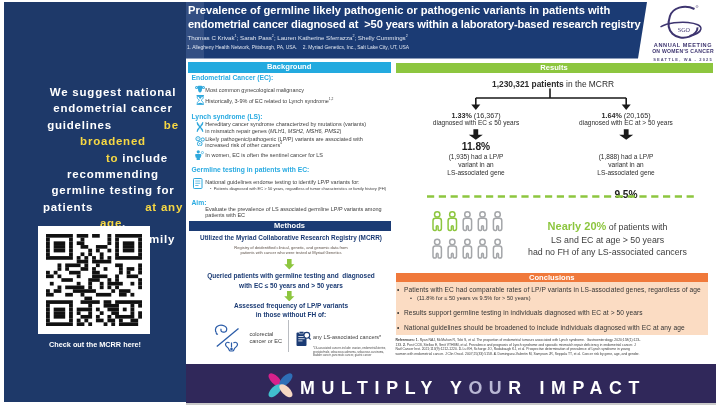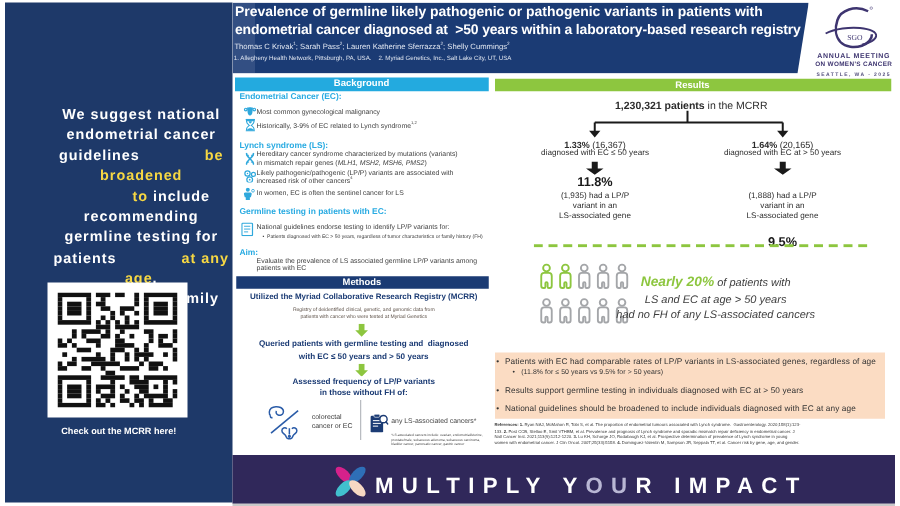--- a/index.html
+++ b/index.html
@@ -338,22 +338,23 @@
 <use href="#prs" x="33.4" y="5" stroke="#A4A6A9"></use>
 <use href="#prs" x="48.5" y="5" stroke="#A4A6A9"></use>
 <use href="#prs" x="63.6" y="5" stroke="#A4A6A9"></use>
 <use href="#prs" x="3.2" y="32.6" stroke="#A4A6A9"></use>
 <use href="#prs" x="18.3" y="32.6" stroke="#A4A6A9"></use>
 <use href="#prs" x="33.4" y="32.6" stroke="#A4A6A9"></use>
 <use href="#prs" x="48.5" y="32.6" stroke="#A4A6A9"></use>
 <use href="#prs" x="63.6" y="32.6" stroke="#A4A6A9"></use>
 </svg>
 
-<div class="abs" style="left:469px;top:220.2px;width:207px;text-align:center;color:#3d3d3d;font-size:8.8px;line-height:12.55px;font-style:italic;"><span style="color:#8DC63F;font-weight:bold;font-size:11px;">Nearly 20%</span> of patients with<br>LS and EC at age &gt; 50 years<br>had no FH of any LS-associated cancers</div>
-
+<div class="abs" style="left:504px;top:220.2px;width:207px;text-align:center;color:#3d3d3d;font-size:8.8px;line-height:12.55px;"><span style="color:#8DC63F;font-weight:bold;font-size:11px;">Nearly 20%</span> of patients with<br>LS and EC at age &gt; 50 years<br>had no FH of any LS-associated cancers</div>
+
+<div class="abs" style="left:395.5px;top:272.6px;width:312.5px;height:9.8px;background:#F0793B;color:#fff;font-weight:bold;font-size:7.6px;text-align:center;line-height:10px;">Conclusions</div>
 <div class="abs" style="left:395.5px;top:282.4px;width:312.5px;height:52.6px;background:#FBDCC3;"></div>
 <div class="abs" style="left:404px;top:285.8px;color:#333;font-size:6.6px;letter-spacing:0.1px;"><span style="position:absolute;left:-7px;">•</span>Patients with EC had comparable rates of LP/P variants in LS-associated genes, regardless of age</div>
 <div class="abs" style="left:417px;top:295.2px;color:#333;font-size:5.55px;letter-spacing:0.05px;"><span style="position:absolute;left:-7px;">•</span>(11.8% for ≤ 50 years vs 9.5% for &gt; 50 years)</div>
 <div class="abs" style="left:404px;top:309.1px;color:#333;font-size:6.6px;letter-spacing:0.1px;"><span style="position:absolute;left:-7px;">•</span>Results support germline testing in individuals diagnosed with EC at &gt; 50 years</div>
 <div class="abs" style="left:404px;top:323.9px;color:#333;font-size:6.6px;letter-spacing:0.1px;"><span style="position:absolute;left:-7px;">•</span>National guidelines should be broadened to include individuals diagnosed with EC at any age</div>
 <div class="abs" style="left:395.5px;top:337.9px;width:245px;color:#3a3a3a;font-size:3.4px;line-height:4.68px;"><b>References: 1.</b> Ryan NAJ, McMahon R, Tobi S, et al. The proportion of endometrial tumours associated with Lynch syndrome.&nbsp; Gastroenterology. 2020;158(1):123-133. <b>2.</b> Post CCB, Stelloo E, Smit VTHBM, et al. Prevalence and prognosis of Lynch syndrome and sporadic mismatch repair deficiency in endometrial cancer. J Natl Cancer Inst. 2021;113(9):1212-1220. <b>3.</b> Lu KH, Schorge JO, Rodabaugh KJ, et al. Prospective determination of prevalence of Lynch syndrome in young women with endometrial cancer. J Clin Oncol. 2007;25(33):5158. <b>4.</b> Dominguez-Valentin M, Sampson JR, Seppala TT, et al. Cancer risk by gene, age, and gender.</div>
 
 <div class="abs" style="left:185.5px;top:364px;width:530.5px;height:39px;background:#30285A;"></div>
 <div class="abs" style="left:185.5px;top:403px;width:530.5px;height:2px;background:#c9c9c9;"></div>
 <svg class="abs" style="left:266px;top:372px;" width="30" height="27" viewBox="0 0 30 27">

